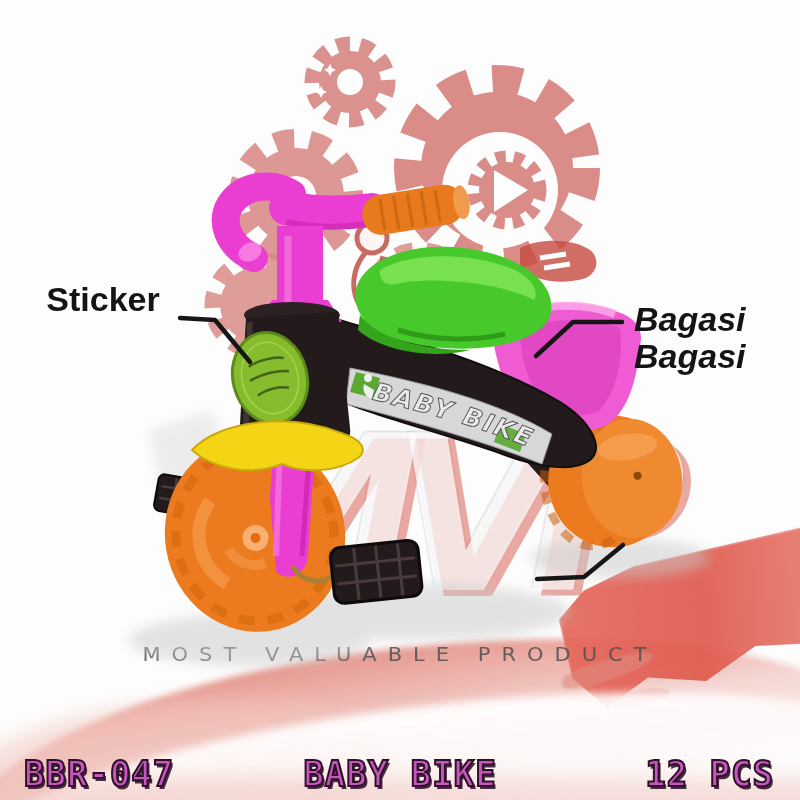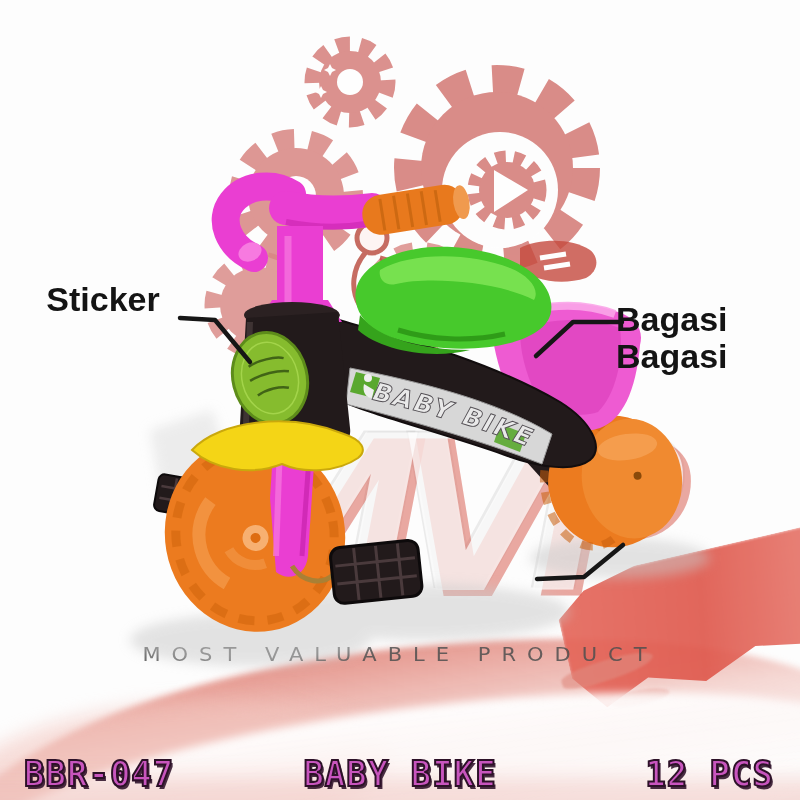--- a/index.html
+++ b/index.html
@@ -42,21 +42,21 @@
     letter-spacing:-.14em;color:rgba(255,255,255,.72);line-height:1;
     text-shadow:8px 6px 0 rgba(214,83,70,.5),-2px -2px 0 rgba(190,190,190,.28),2px -1px 0 rgba(190,190,190,.2);}
   #tagline{left:0;top:642px;width:800px;text-align:center;
     font:400 21px "DejaVu Sans",sans-serif;color:var(--tagline_gray);
     letter-spacing:11px;opacity:.85;transform:scaleY(.95);}
 
   
   .callout{position:absolute;font:700 34px "Liberation Sans",sans-serif;
     color:var(--callout_text);line-height:1.1;}
   #co-sticker{left:14px;top:281px;width:178px;text-align:center;}
-  #co-bagasi{left:616px;top:301px;text-align:left;}
+  #co-bagasi{left:634px;top:301px;text-align:left;font-style:italic;}
   #co-ban{left:449px;top:543px;text-align:left;}
 
   
   .plabel{position:absolute;top:753px;font:700 34px "DejaVu Sans Mono",monospace;
     color:var(--label_magenta);letter-spacing:1px;
     -webkit-text-stroke:2px #2d1128;text-shadow:2px 3px 0 rgba(40,10,35,.85);
     transform:scaleY(1.05);white-space:nowrap;}
   #lbl-code{left:24px;}
   #lbl-name{left:50%;transform:translateX(-50%) scaleY(1.05);}
   #lbl-qty{right:26px;}

